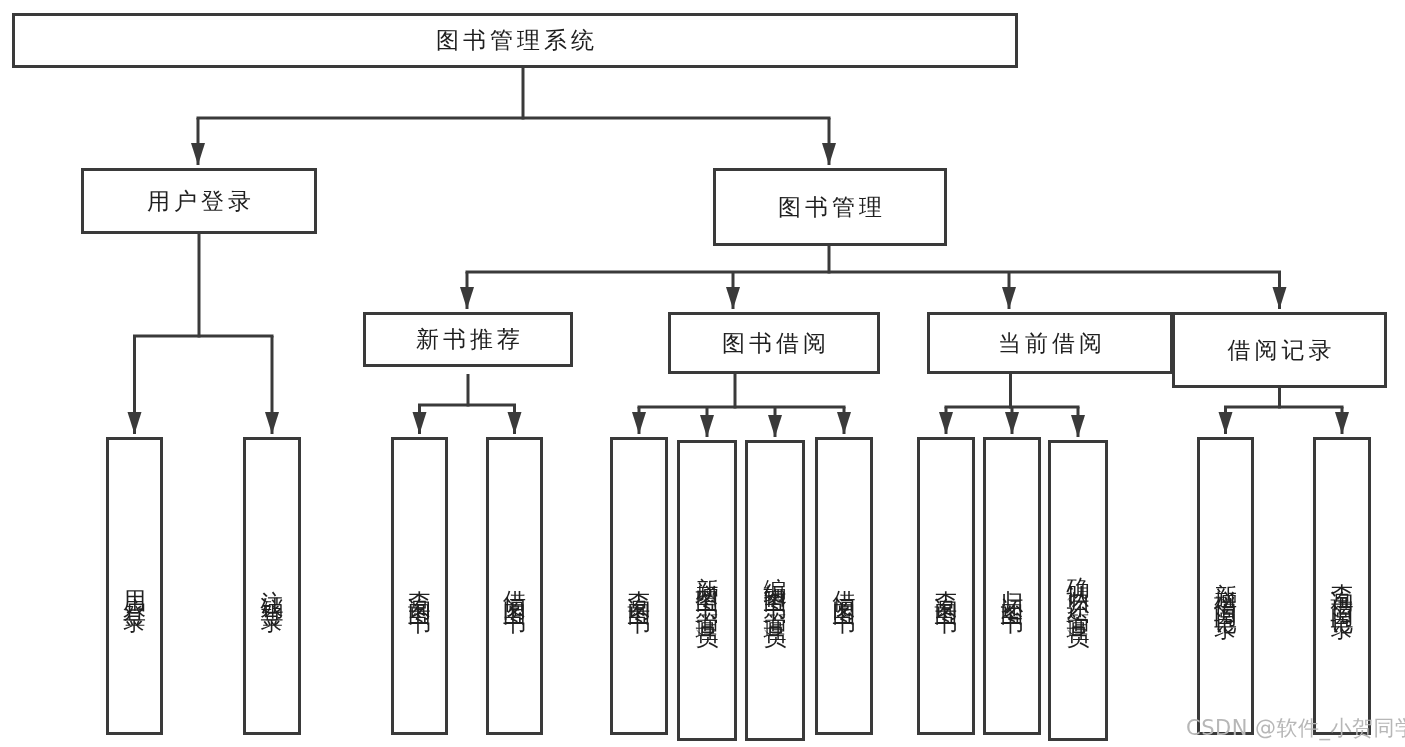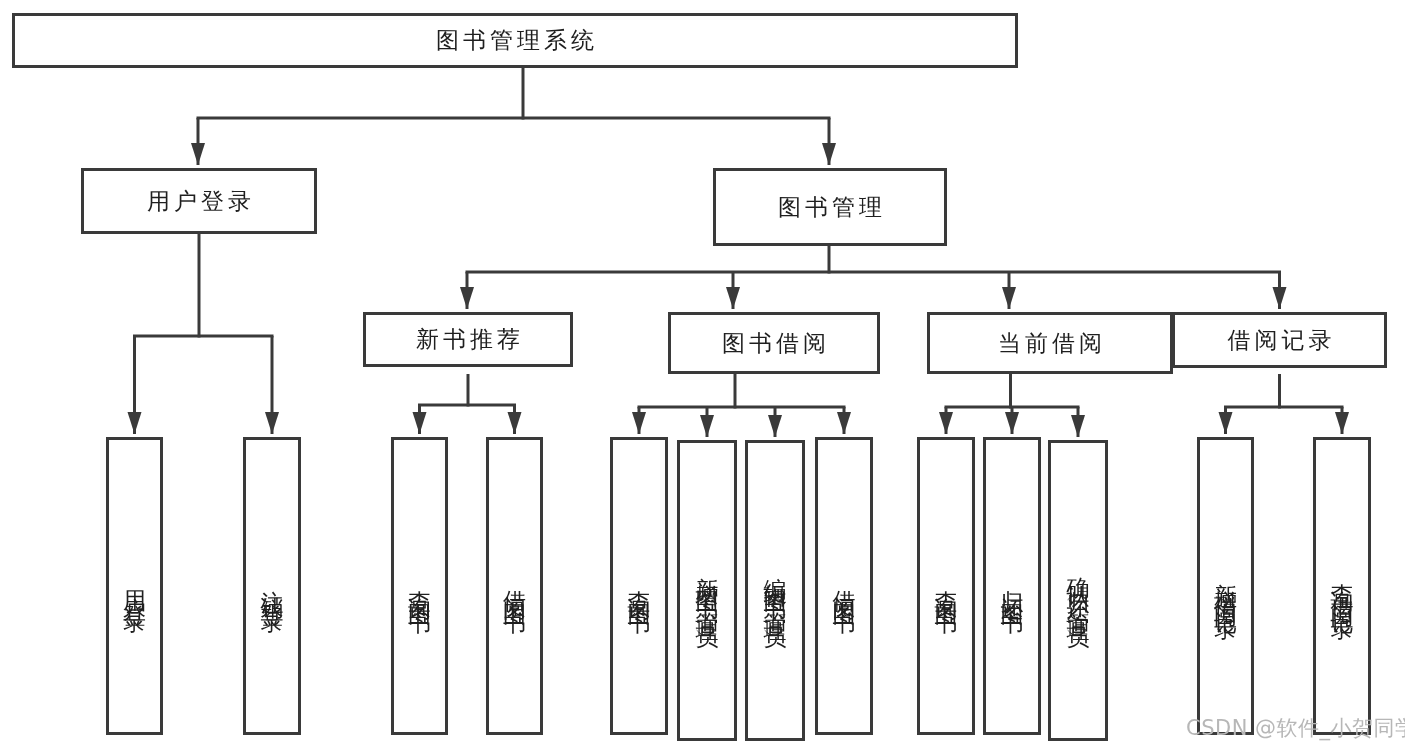--- a/index.html
+++ b/index.html
@@ -32,21 +32,21 @@
     text-indent: 4px;
     z-index: 2;
     white-space: nowrap;
   }
   .node.root  { left: 12px;   top: 13px;  width: 1006px; height: 55px; }
   .node.l2a   { left: 81px;   top: 168px; width: 236px;  height: 66px; }
   .node.l2b   { left: 713px;  top: 168px; width: 234px;  height: 78px; }
   .node.l3a   { left: 363px;  top: 312px; width: 210px;  height: 55px; }
   .node.l3b   { left: 629px;  top: 312px; width: 212px;  height: 62px; margin-left: 39px; }
   .node.l3c   { left: 903px;  top: 312px; width: 246px;  height: 62px; margin-left: 24px; }
-  .node.l3d   { left: 1172px; top: 312px; width: 215px;  height: 56px; }
+  .node.l3d   { left: 1172px; top: 312px; width: 215px;  height: 76px; }
   .leaf {
     position: absolute;
     top: 437px;
     width: 57px;
     height: 298px;
     box-sizing: border-box;
     border: 3px solid #3a3a3a;
     background: #ffffff;
     display: flex;
     align-items: center;

